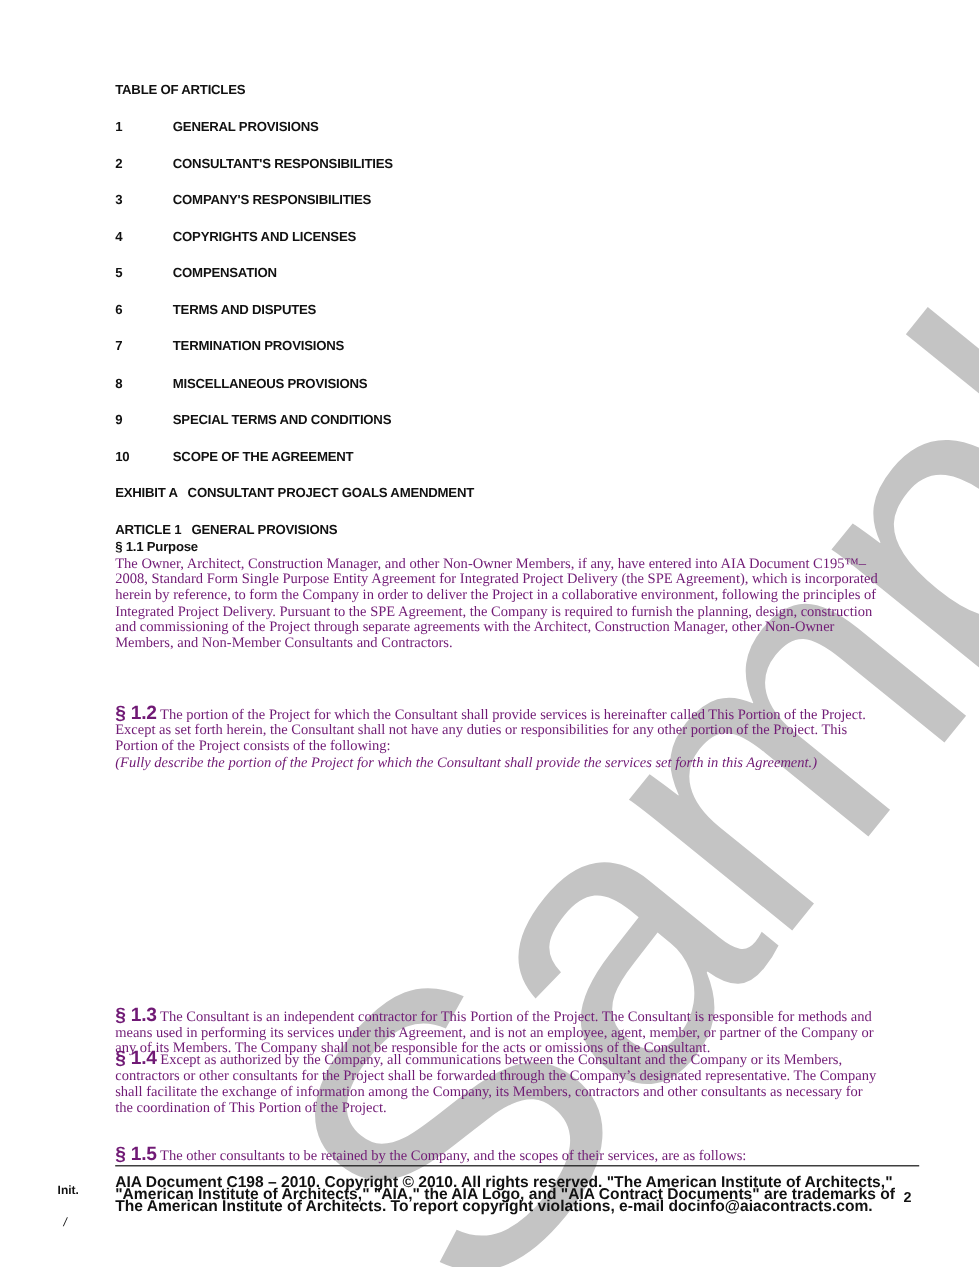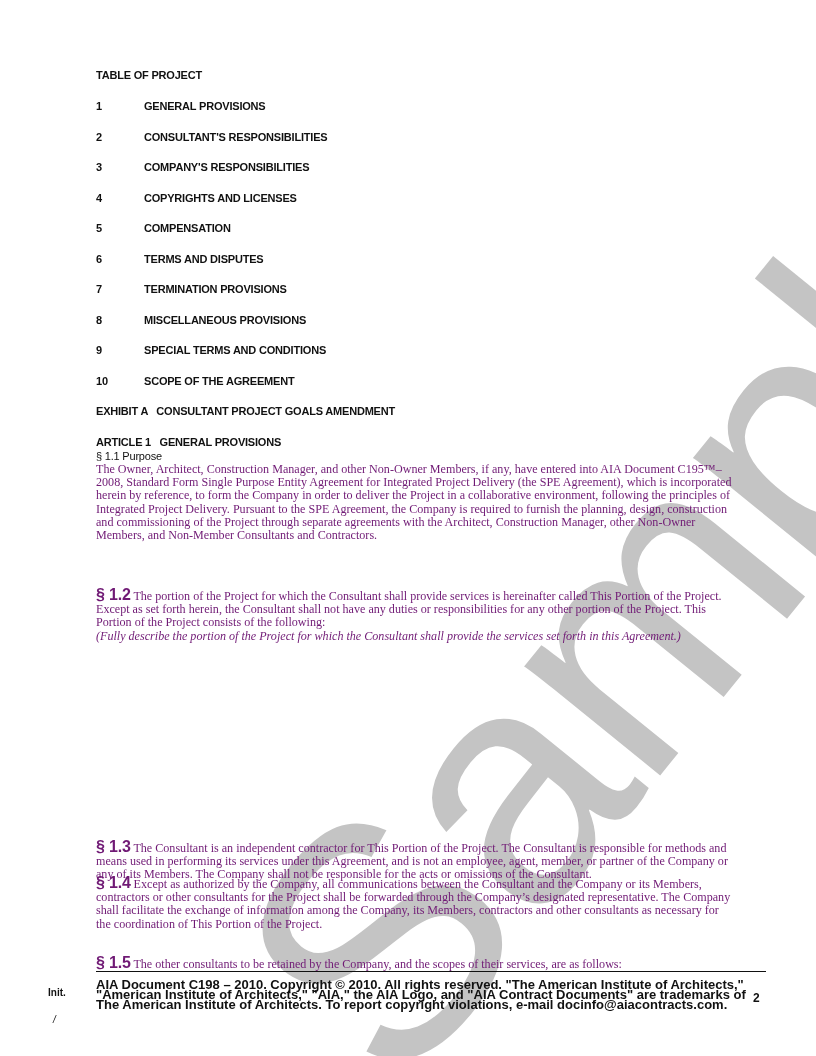--- a/index.html
+++ b/index.html
@@ -5,42 +5,42 @@
   html, body { margin: 0; padding: 0; background: #ffffff; }
   body { width: 816px; height: 1056px; position: relative; overflow: hidden; }
   .page { position: absolute; left: 0; top: 0; width: 816px; height: 1056px; background: #fff; }
   .sans { font-family: "Liberation Sans", sans-serif; }
   .serif { font-family: "Liberation Serif", serif; }
   .toc-title { position: absolute; left: 96px; top: 69px; font-size: 11px; font-weight: bold; color: #111; letter-spacing: -0.2px; }
   .toc-row { position: absolute; left: 96px; font-size: 11px; font-weight: bold; color: #111; letter-spacing: -0.2px; white-space: nowrap; }
   .toc-num { display: inline-block; width: 48px; }
   .exhibit { position: absolute; left: 96px; top: 405px; font-size: 11px; font-weight: bold; color: #111; letter-spacing: -0.2px; white-space: pre; }
   .art-head { position: absolute; left: 96px; top: 436px; font-size: 11px; font-weight: bold; color: #111; letter-spacing: -0.2px; white-space: pre; }
-  .sec-head { position: absolute; left: 96px; top: 450px; font-size: 11px; font-weight: normal; color: #111; letter-spacing: -0.2px; }
+  .sec-head { position: absolute; left: 96px; top: 450px; font-size: 11px; font-weight: bold; color: #111; letter-spacing: -0.2px; }
   .para { position: absolute; left: 96px; width: 636px; font-size: 12.1px; line-height: 13.2px; color: #701a75; }
   .para b.sec { font-family: "Liberation Sans", sans-serif; font-size: 16px; letter-spacing: -0.2px; }
   .para i { font-style: italic; }
   .watermark { position: absolute; left: 110px; top: 440px; font-family: "Liberation Sans", sans-serif; font-size: 330px; color: #c4c4c4; transform: rotate(-51deg); transform-origin: 50% 50%; white-space: nowrap; line-height: 1; z-index: 0; pointer-events: none; letter-spacing: -6px; }
   .content { position: relative; z-index: 1; }
   .footer-rule { position: absolute; left: 96px; top: 971px; width: 670px; height: 1px; background: #111; }
   .init { position: absolute; left: 48px; top: 987px; font-size: 10px; font-weight: bold; color: #111; }
   .slash { position: absolute; left: 53px; top: 1014px; font-size: 10px; font-style: italic; color: #111; }
   .footer-text { position: absolute; left: 96px; top: 980px; width: 670px; font-size: 13px; line-height: 10px; color: #111; font-weight: bold; }
   .page-num { position: absolute; left: 753px; top: 991px; font-size: 12px; font-weight: bold; color: #111; }
 </style>
 </head>
 <body>
 
 <div class="page">
 
   <div class="watermark">Sample</div>
 
   <div class="content">
 
-    <div class="toc-title sans">TABLE OF PROJECT</div>
+    <div class="toc-title sans">TABLE OF ARTICLES</div>
 
     <div class="toc-row sans" style="top:100px"><span class="toc-num">1</span><span>GENERAL PROVISIONS</span></div>
     <div class="toc-row sans" style="top:131px"><span class="toc-num">2</span><span>CONSULTANT'S RESPONSIBILITIES</span></div>
     <div class="toc-row sans" style="top:161px"><span class="toc-num">3</span><span>COMPANY'S RESPONSIBILITIES</span></div>
     <div class="toc-row sans" style="top:192px"><span class="toc-num">4</span><span>COPYRIGHTS AND LICENSES</span></div>
     <div class="toc-row sans" style="top:222px"><span class="toc-num">5</span><span>COMPENSATION</span></div>
     <div class="toc-row sans" style="top:253px"><span class="toc-num">6</span><span>TERMS AND DISPUTES</span></div>
     <div class="toc-row sans" style="top:283px"><span class="toc-num">7</span><span>TERMINATION PROVISIONS</span></div>
     <div class="toc-row sans" style="top:314px"><span class="toc-num">8</span><span>MISCELLANEOUS PROVISIONS</span></div>
     <div class="toc-row sans" style="top:344px"><span class="toc-num">9</span><span>SPECIAL TERMS AND CONDITIONS</span></div>

